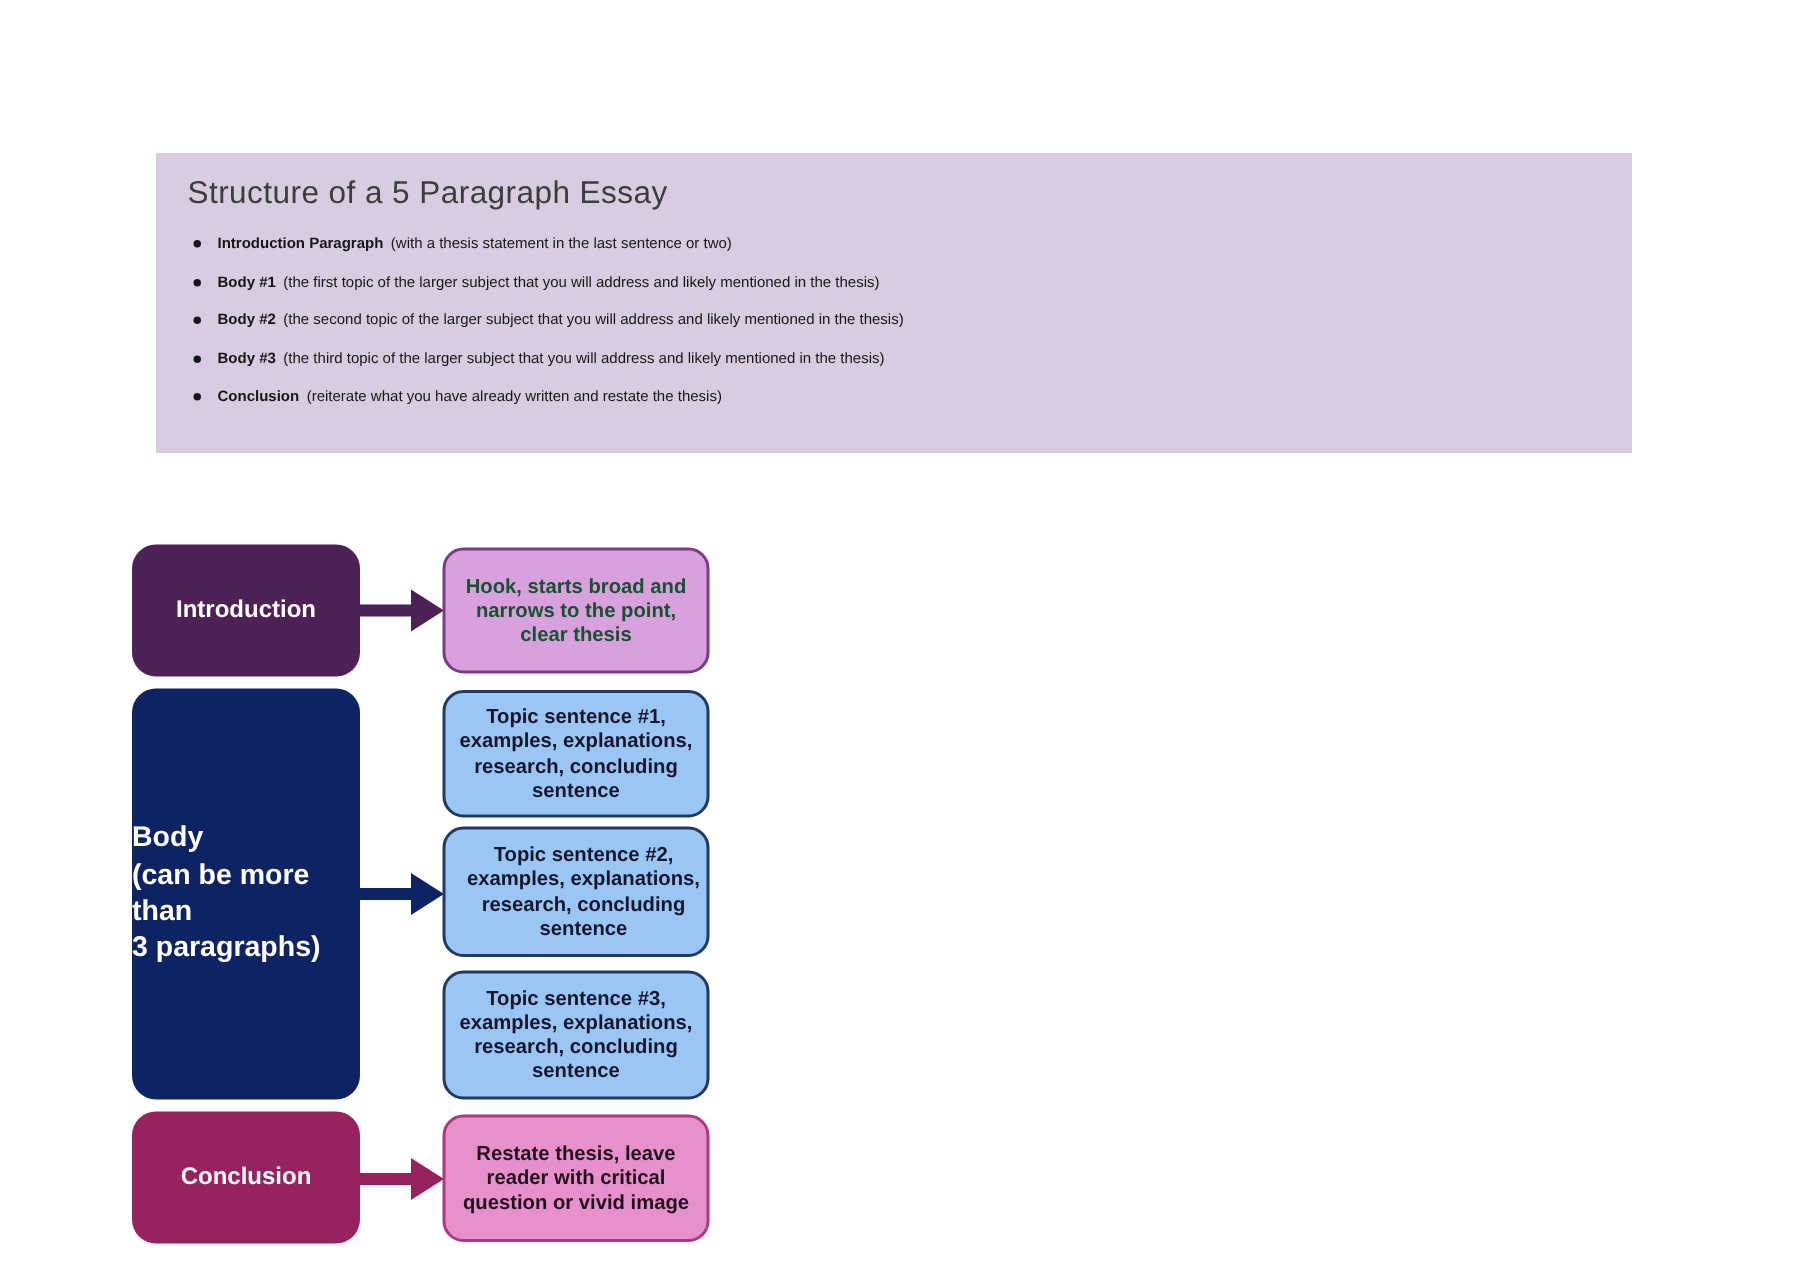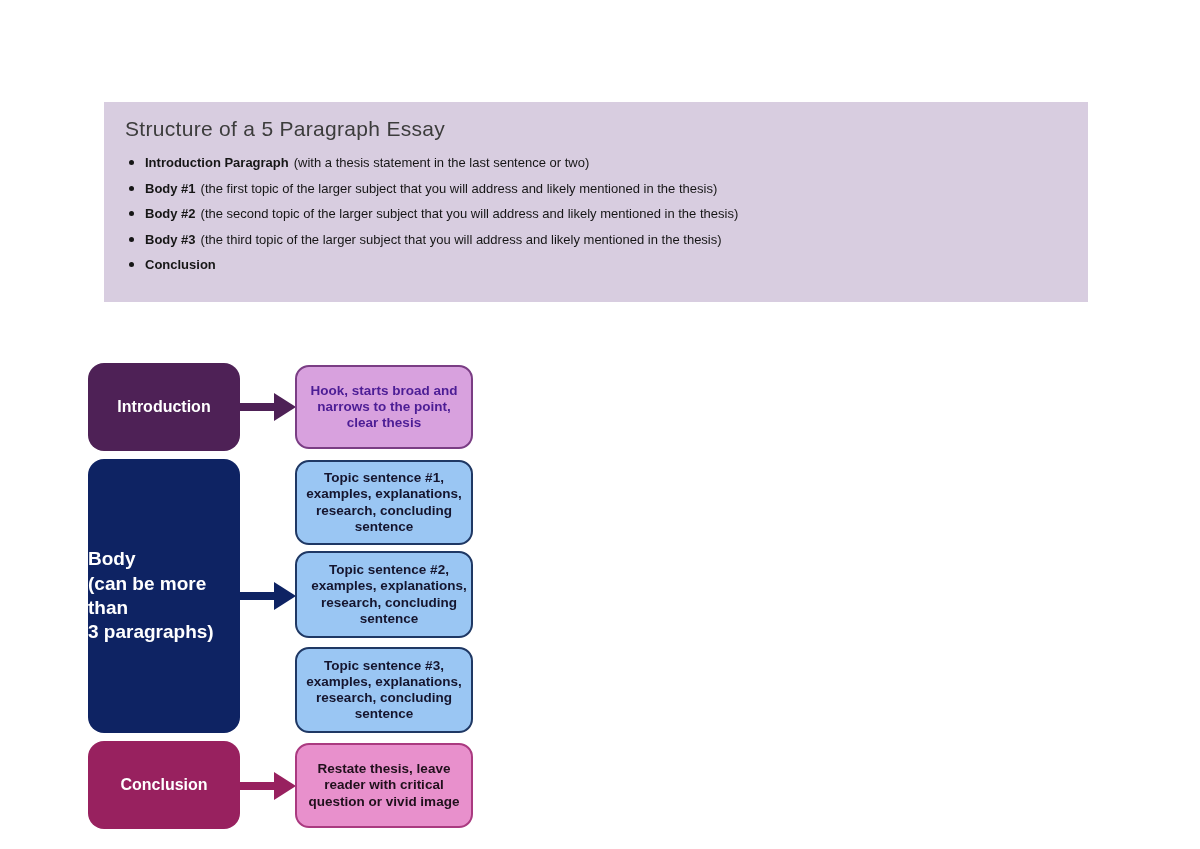--- a/index.html
+++ b/index.html
@@ -31,21 +31,21 @@
   .bullet-list {
     position: absolute;
     left: 23px; top: 48px;
     margin: 0; padding: 0;
     list-style: none;
   }
   .bullet-item {
     display: flex;
     align-items: center;
     height: 25.5px;
-    font-size: 13px;
+    font-size: 10px;
     color: #161616;
   }
   .bullet-dot {
     width: 5px; height: 5px;
     border-radius: 50%;
     background: #161616;
     margin: 0 11px 0 2px;
     flex: 0 0 auto;
   }
   .bullet-label { font-weight: bold; margin-right: 5px; white-space: nowrap; }
@@ -74,21 +74,21 @@
     display: flex; align-items: center; justify-content: center;
     text-align: center;
     font-weight: bold;
     font-size: 13.5px;
     line-height: 1.2;
     color: #1b1b1b;
     white-space: pre-line;
     border: 2px solid;
     box-sizing: border-box;
   }
-  .detail-hook    { top: 365px; height: 84px; background: #d8a1de; border-color: #7a3d84; color: #4c1d95; justify-content: center; }
+  .detail-hook    { top: 365px; height: 84px; background: #d8a1de; border-color: #7a3d84; color: #14532d; justify-content: center; }
   .detail-topic1  { top: 460px; height: 85px; background: #9ac6f3; border-color: #1f3864; color: #15152e; }
   .detail-topic2  { top: 551px; height: 87px; background: #9ac6f3; border-color: #1f3864; color: #15152e; padding-left: 10px; }
   .detail-topic3  { top: 647px; height: 86px; background: #9ac6f3; border-color: #1f3864; color: #15152e; }
   .detail-restate { top: 743px; height: 85px; background: #e890cc; border-color: #aa3a80; color: #20101c; }
 
   .arrow {
     position: absolute;
     left: 238px;
     width: 59px; height: 34px;
   }
@@ -120,20 +120,21 @@
         <span class="bullet-text">(the second topic of the larger subject that you will address and likely mentioned in the thesis)</span>
       </li>
       <li class="bullet-item">
         <span class="bullet-dot"></span>
         <span class="bullet-label">Body #3</span>
         <span class="bullet-text">(the third topic of the larger subject that you will address and likely mentioned in the thesis)</span>
       </li>
       <li class="bullet-item">
         <span class="bullet-dot"></span>
         <span class="bullet-label">Conclusion</span>
+        <span class="bullet-text">(reiterate what you have already written and restate the thesis)</span>
       </li>
     </ul>
   </section>
 
   <section>
 
     <div class="stage stage-intro">
       <span>Introduction</span>
     </div>
     <div class="stage stage-body">

